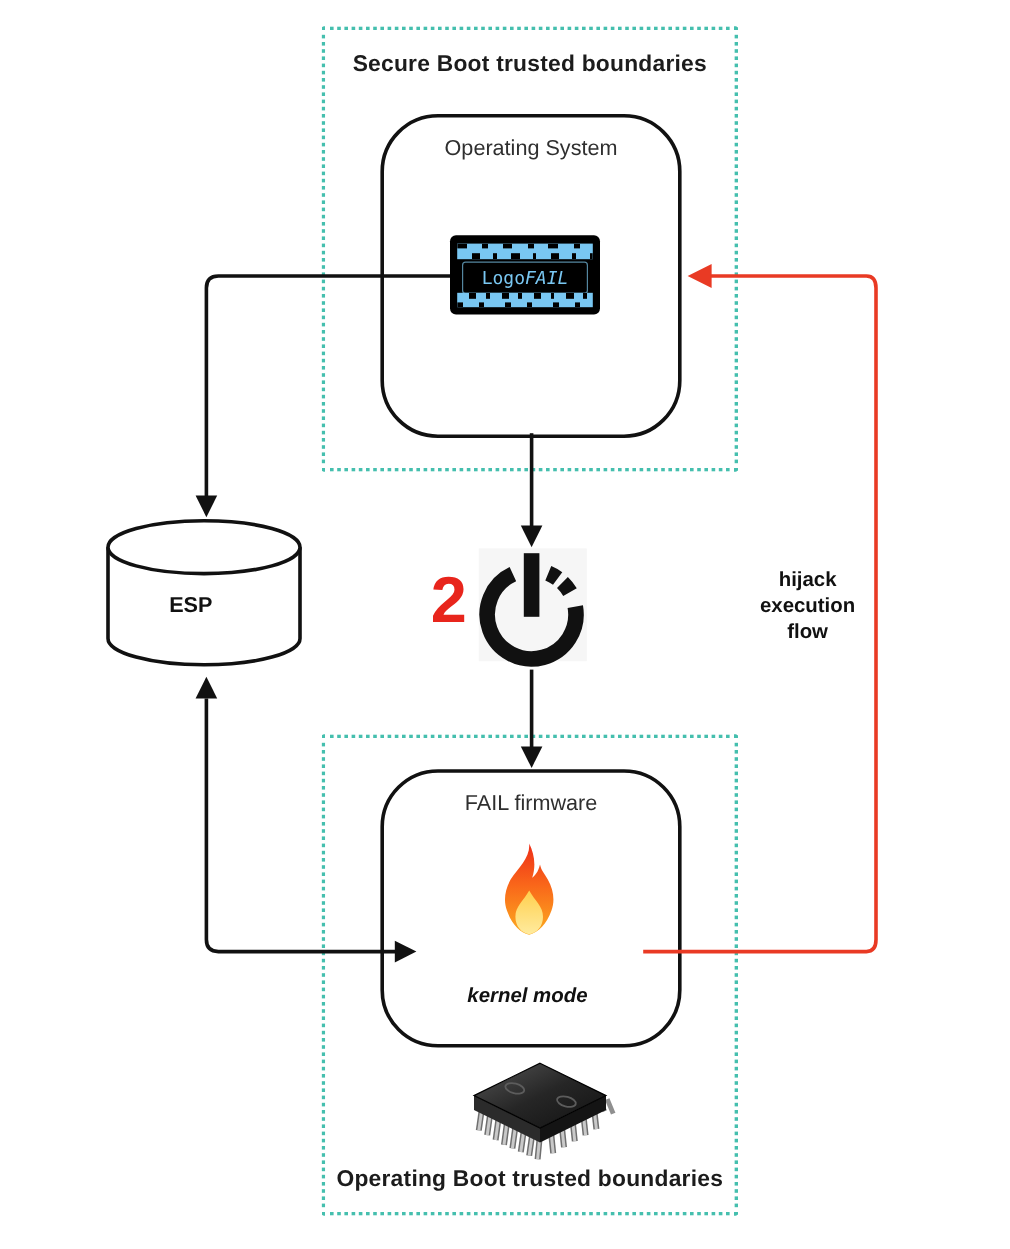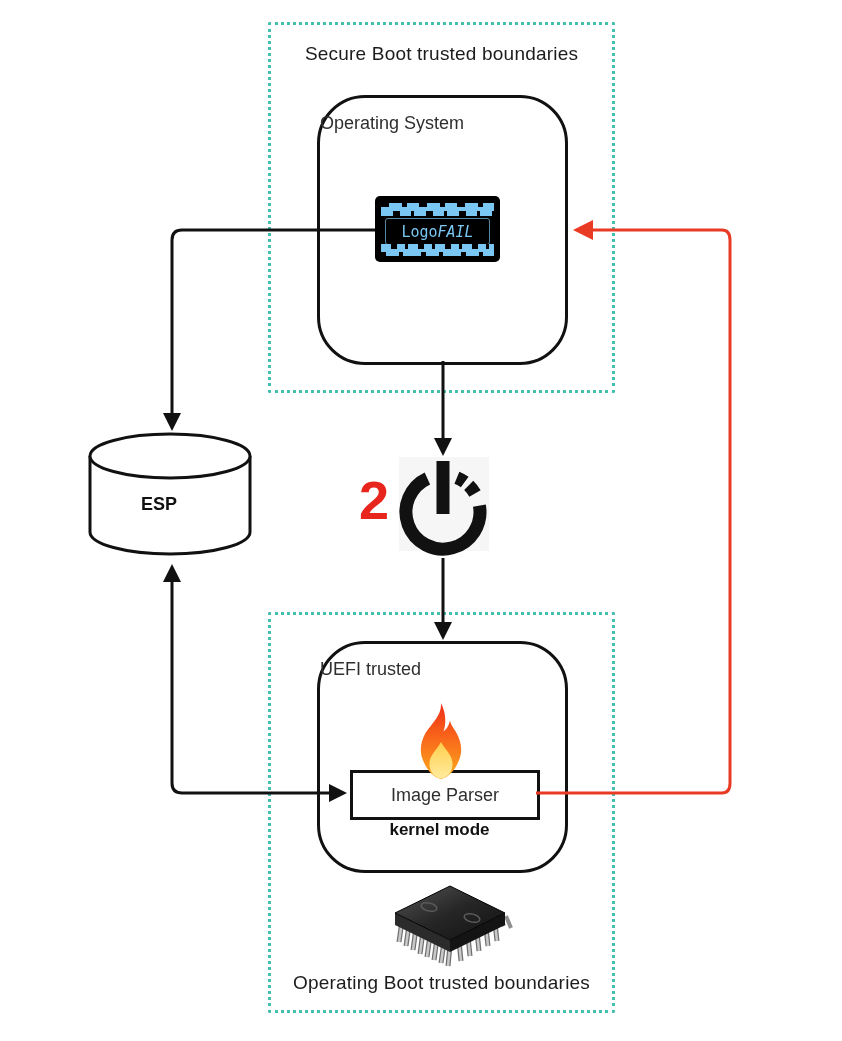--- a/index.html
+++ b/index.html
@@ -8,25 +8,25 @@
   }
   html,body{margin:0;padding:0;background:#ffffff;}
   .canvas{
     position:relative;width:842px;height:1041px;background:#fff;overflow:hidden;
     font-family:"Liberation Sans",sans-serif;color:#111;
   }
   
   .boundary{position:absolute;border:3px dotted var(--boundary);border-radius:2px;background:transparent;}
   .boundary-title{
     position:absolute;left:0;right:0;text-align:center;
-    font-size:19px;font-weight:normal;color:#1c1c1c;letter-spacing:.2px;
+    font-size:19px;font-weight:bold;color:#1c1c1c;letter-spacing:.2px;
   }
   
   .sysbox{position:absolute;border:3px solid var(--line-black);border-radius:48px;background:#fff;}
-  .sysbox-title{position:absolute;left:0;right:0;top:15px;text-align:left;font-size:18px;color:#2f2f2f;}
+  .sysbox-title{position:absolute;left:0;right:0;top:15px;text-align:center;font-size:18px;color:#2f2f2f;}
   
   .step{
     position:absolute;transform:translate(-50%,-50%);
     font-size:54px;font-weight:bold;color:var(--step-red);line-height:1;
   }
   
   .logo-screen{
     position:absolute;left:375px;top:196px;width:125px;height:66px;
     background:#000;border-radius:5px;z-index:6;text-decoration:underline;
   }
@@ -45,21 +45,21 @@
       repeating-linear-gradient(90deg,#000 0 5px,transparent 5px 18px,#000 18px 22px,transparent 22px 40px) bottom/100% 4px no-repeat;
   }
   .screen-text{
     position:absolute;left:10px;right:10px;top:22px;height:25px;
     display:flex;align-items:center;justify-content:center;
     font-family:"DejaVu Sans Mono",monospace;font-size:15px;color:var(--logo-blue);
     border:1px solid #54869f;border-radius:3px;background:#000;
   }
   .screen-text .fail{font-style:italic;}
   .caption{
-    position:absolute;text-align:center;font-weight:bold;font-size:18px;color:#111;
+    position:absolute;text-align:center;font-weight:bold;font-size:18px;color:#111;font-style:italic;
   }
   .esp-label{
     position:absolute;left:90px;top:494px;width:138px;text-align:center;
     font-weight:bold;font-size:18px;color:#111;z-index:6;
   }
   .parser-box{
     position:absolute;left:350px;top:770px;width:184px;height:44px;
     border:3px solid var(--line-black);background:#fff;z-index:4;
     display:flex;align-items:center;justify-content:center;
     font-size:18px;color:#2f2f2f;
@@ -90,21 +90,21 @@
 
   <div class="boundary z2" style="left:268px;top:612px;width:341px;height:395px;">
     <div class="boundary-title" style="bottom:16px;">Operating Boot trusted boundaries</div>
   </div>
 
   <div class="sysbox z3" style="left:317px;top:95px;width:245px;height:264px;">
     <div class="sysbox-title">Operating System</div>
   </div>
 
   <div class="sysbox z3" style="left:317px;top:641px;width:245px;height:226px;">
-    <div class="sysbox-title">UEFI trusted</div>
+    <div class="sysbox-title">FAIL firmware</div>
   </div>
 
   <div class="step" style="left:355px;top:189px;">1</div>
   <div class="step" style="left:374px;top:500px;">2</div>
   <div class="step" style="left:347px;top:734px;">3</div>
 
   <svg class="overlay" width="842" height="1041" viewBox="0 0 842 1041">
 
     <g>
       <path class="edge black" d="M375 230 H182 Q172 230 172 240 V416"></path>
@@ -153,40 +153,40 @@
         <span class="fail">FAIL</span>
     </div>
     <div class="glitch bottom"></div>
   </div>
 
   <div class="caption" style="left:317px;top:272px;width:245px;">custom_logo.file</div>
   <div class="caption" style="left:317px;top:820px;width:245px;font-size:17px;z-index:6;">kernel mode</div>
 
   <div class="esp-label">ESP</div>
 
-  <div class="parser-box">
-    <span>Image Parser</span>
-  </div>
 
   <svg class="flame-svg" width="66" height="80" viewBox="0 0 64 80">
     <defs>
       <linearGradient id="flameOuter" x1="0" y1="0" x2="0" y2="1">
         <stop offset="0" stop-color="#ee2d18"></stop>
         <stop offset="0.45" stop-color="#f9661a"></stop>
         <stop offset="1" stop-color="#fcab1f"></stop>
       </linearGradient>
       <linearGradient id="flameInner" x1="0" y1="0" x2="0" y2="1">
         <stop offset="0" stop-color="#ffcf4d"></stop>
         <stop offset="1" stop-color="#ffeb9e"></stop>
       </linearGradient>
     </defs>
     <path fill="url(#flameOuter)" d="M32 2 C33 14 23 22 16.5 32 C11.5 41 10.5 50 13.5 58 C17.5 69 24 76 32 78 C40 76 46.5 69 50.5 58 C53.5 50 52.5 41 47.5 32 C44.5 26.5 42 24.5 41 19.5 C39.5 26 36.5 29 34.5 30.5 C38 20 36 10 32 2 Z"></path>
     <path fill="url(#flameInner)" d="M32 41 C27 50 20.5 54 20.5 63 C20.5 71 25.5 76.5 32 77.5 C38.5 76.5 43.5 71 43.5 63 C43.5 54 37 50 32 41 Z"></path>
   </svg>
 
+  <div class="hijack-label">hijack
+execution
+flow</div>
 
   <svg class="chip-svg" width="130" height="88" viewBox="0 0 130 88">
     <defs>
       <linearGradient id="chipTop" x1="0" y1="0" x2="1" y2="1">
         <stop offset="0" stop-color="#555555"></stop>
         <stop offset="0.5" stop-color="#262626"></stop>
         <stop offset="1" stop-color="#111111"></stop>
       </linearGradient>
     </defs>
 

